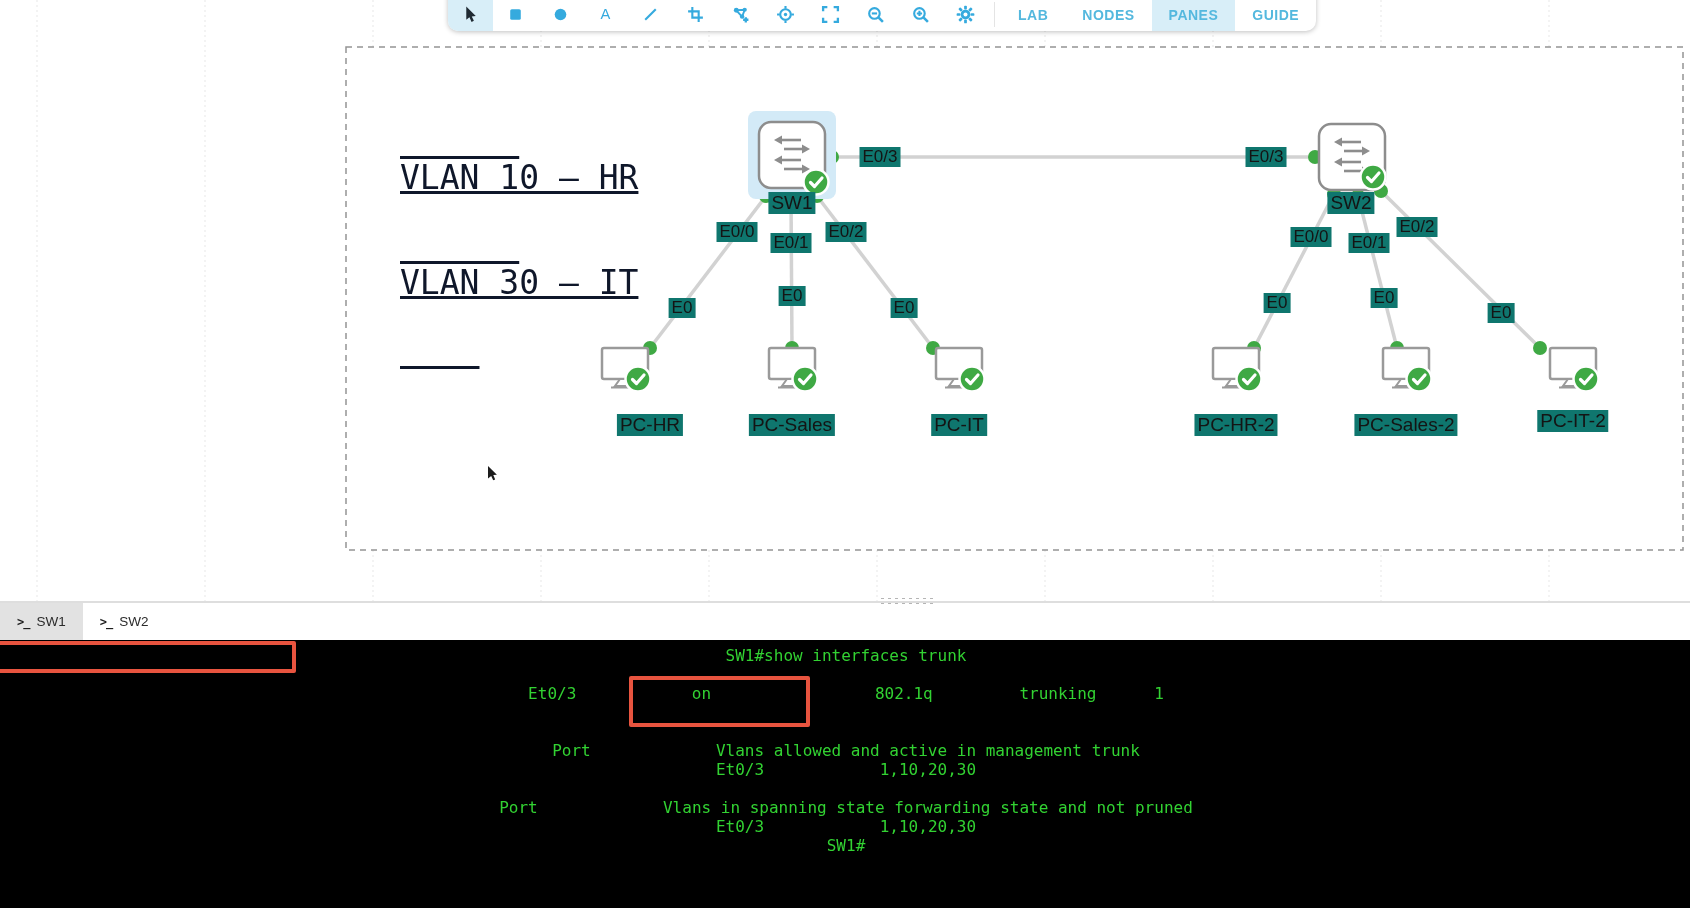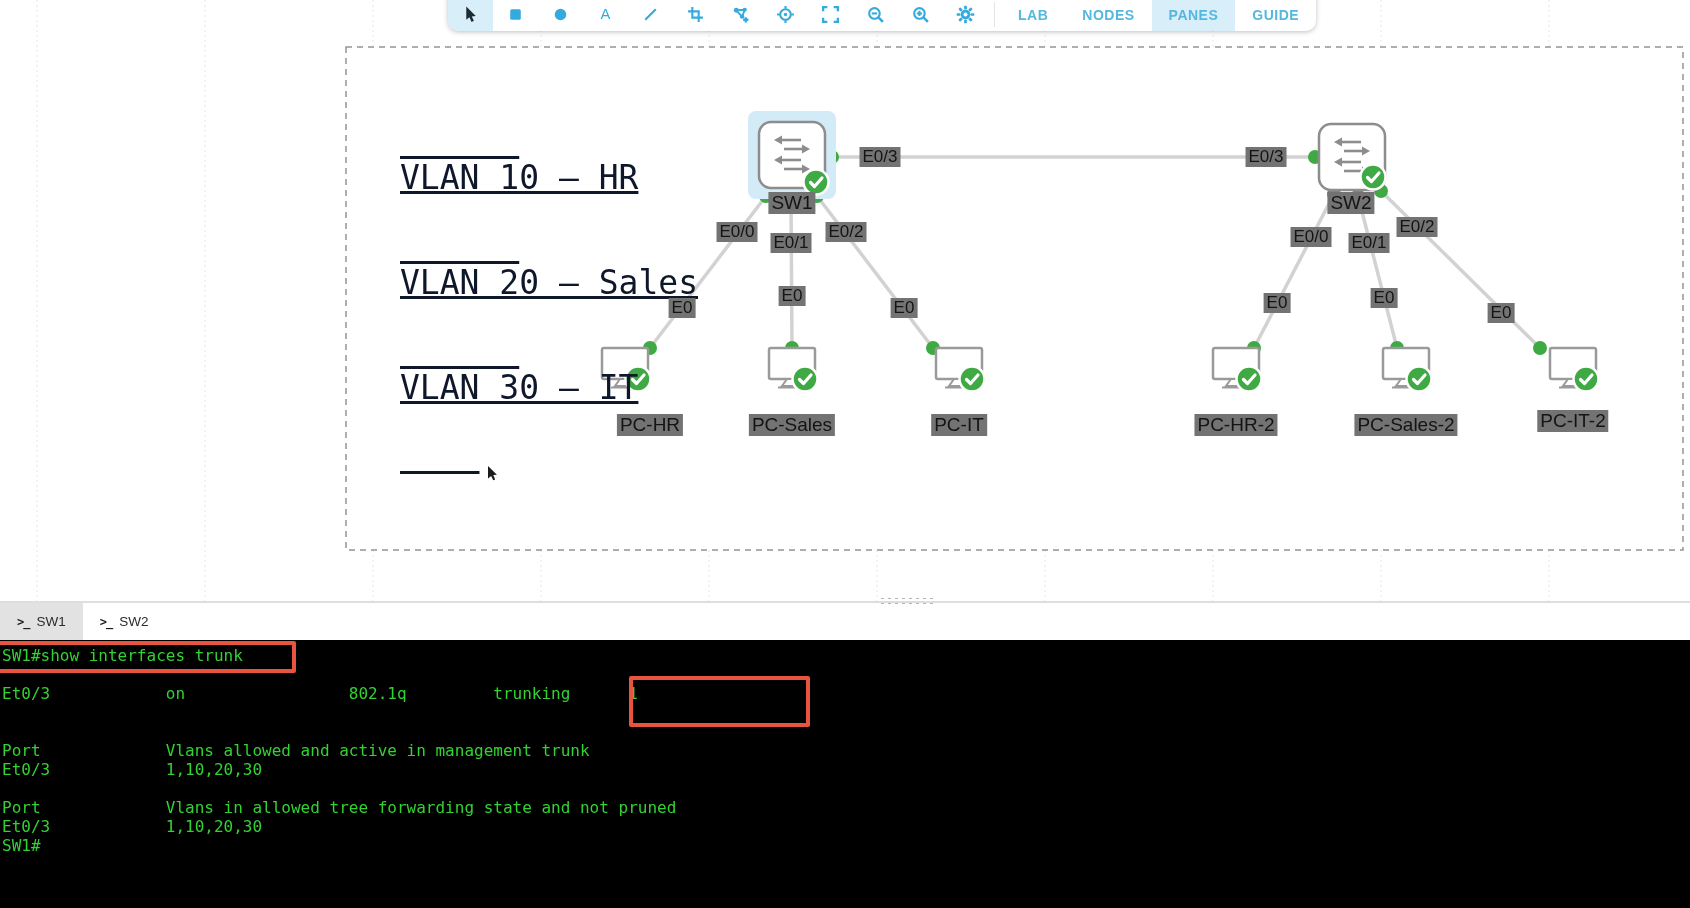--- a/index.html
+++ b/index.html
@@ -9,21 +9,21 @@
     font-family:"Liberation Sans", sans-serif;
   }
   #root { position:relative; width:1690px; height:908px; }
 
   
   #canvas { position:absolute; left:0; top:0; width:1690px; height:602px; }
   #topo-svg { position:absolute; left:0; top:0; }
 
   .node-label, .iface-label {
     position:absolute; transform:translate(-50%,0);
-    background:#737373; color:#141414; white-space:nowrap;
+    background:#0f766e; color:#141414; white-space:nowrap;
     padding:0 3px; line-height:1.15; z-index:3;
   }
   .node-label  { font-size:19px; }
   .iface-label { font-size:17px; }
 
   #vlan-annotation {
     position:absolute; left:400px; top:90px; z-index:3;
     font-family:"DejaVu Sans Mono", monospace;
     font-size:33px; line-height:35px; color:#0f172a; white-space:pre;text-decoration:underline;
   }
@@ -71,21 +71,21 @@
     color:#1d1d1d; letter-spacing:-1px;
   }
 
   
   #terminal {
     position:absolute; left:0; top:640px; width:1690px; height:268px;
     background:#000; color:#32d232; overflow:hidden;
     font-family:"DejaVu Sans Mono", monospace; font-size:16px;
     padding:6px 0 0 2px;
   }
-  .term-line { height:19px; line-height:19px; white-space:pre; }
+  .term-line { height:19px; line-height:19px; white-space:pre;text-align:center; }
   .hl-box { position:absolute; border:4px solid #e8543f; border-radius:2px; z-index:4; pointer-events:none; }
   #hl-command     { left:-6px;  top:641px; width:302px; height:32px; }
   #hl-native-vlan { left:629px; top:676px; width:181px; height:51px; }
 </style>
 </head>
 <body>
 
 <div id="root">
 
   <div id="canvas">
@@ -192,21 +192,20 @@
       <g>
         <use href="#pc-shape" x="1573" y="370"></use>
         <use href="#check-badge" x="1586" y="379"></use>
       </g>
 
       <path d="M488,466 l0,12.5 3.2,-2.6 2,4.4 2,-0.9 -1.9,-4.3 3.6,-0.4 z" fill="#1c1c1c"></path>
     </svg>
 
     <div id="vlan-annotation">
       <div>VLAN 10 – HR</div>
-      <div>VLAN 20 – Sales</div>
       <div>VLAN 30 – IT</div>
     </div>
 
     <span class="node-label" style="left:792px;  top:192px;">SW1</span>
     <span class="node-label" style="left:1351px; top:192px;">SW2</span>
     <span class="node-label" style="left:625px;  top:414px;margin-left:25px;">PC-HR</span>
     <span class="node-label" style="left:792px;  top:414px;">PC-Sales</span>
     <span class="node-label" style="left:959px;  top:414px;">PC-IT</span>
     <span class="node-label" style="left:1236px; top:414px;">PC-HR-2</span>
     <span class="node-label" style="left:1406px; top:414px;text-align:right;">PC-Sales-2</span>
@@ -333,21 +332,21 @@
 
   <div id="terminal">
     <div class="term-line">SW1#show interfaces trunk</div>
     <div class="term-line"></div>
     <div class="term-line">Et0/3            on                 802.1q         trunking      1</div>
     <div class="term-line"></div>
     <div class="term-line"></div>
     <div class="term-line">Port             Vlans allowed and active in management trunk</div>
     <div class="term-line">Et0/3            1,10,20,30</div>
     <div class="term-line"></div>
-    <div class="term-line">Port             Vlans in allowed tree forwarding state and not pruned</div>
+    <div class="term-line">Port             Vlans in spanning state forwarding state and not pruned</div>
     <div class="term-line">Et0/3            1,10,20,30</div>
     <div class="term-line">SW1#</div>
   </div>
 
   <div class="hl-box" id="hl-command"></div>
   <div class="hl-box" id="hl-native-vlan"></div>
 
 </div>
 
 </body></html>

